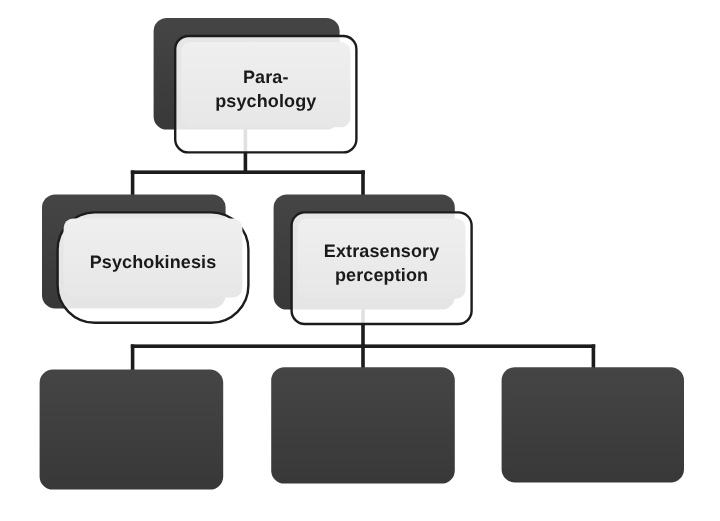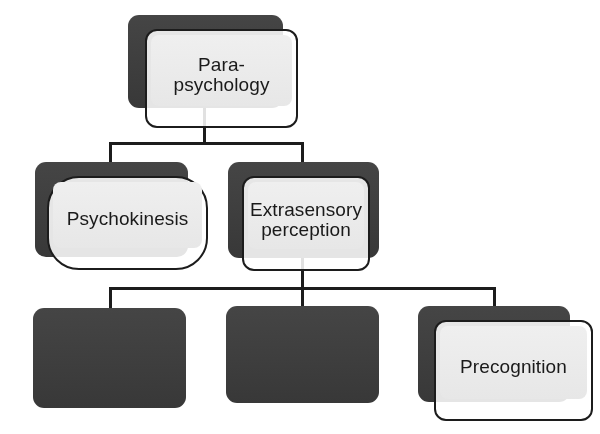--- a/index.html
+++ b/index.html
@@ -44,22 +44,22 @@
     background: linear-gradient(180deg, var(--panel_light, #efefef) 0%, var(--panel_dark, #e7e7e7) 100%);
   }
   .label {
     position: absolute;
     inset: 0;
     display: flex;
     align-items: center;
     justify-content: center;
     text-align: center;
     padding-bottom: 8px;
-    font-weight: normal;
-    font-size: 19px;
+    font-weight: bold;
+    font-size: 15px;
     line-height: 20px;
     letter-spacing: 0.1px;
     color: var(--text, #1a1a1a);
     white-space: pre-line;
   }
 </style>
 </head>
 <body>
 
 <div class="canvas">
@@ -82,29 +82,25 @@
 psychology</div>
   </div>
 
   <div class="shadow" style="left:35px; top:162px; width:153px; height:95px;"></div>
   <div class="box" style="left:47px; top:176px; width:161px; height:94px;border-radius:32px;">
     <div class="panel"></div>
     <div class="label">Psychokinesis</div>
   </div>
 
   <div class="shadow" style="left:228px; top:162px; width:151px; height:96px;"></div>
-  <div class="box" style="left:242px; top:176px; width:128px; height:95px;padding-left:32px;">
+  <div class="box" style="left:242px; top:176px; width:152px; height:95px;padding-left:32px;">
     <div class="panel"></div>
     <div class="label">Extrasensory
 perception</div>
   </div>
 
   <div class="shadow" style="left:33px; top:308px; width:153px; height:100px;"></div>
 
   <div class="shadow" style="left:226px; top:306px; width:153px; height:97px;"></div>
 
   <div class="shadow" style="left:418px; top:306px; width:152px; height:96px;"></div>
-  <div class="box" style="left:434px; top:320px; width:159px; height:101px;">
-    <div class="panel"></div>
-    <div class="label">Precognition</div>
-  </div>
 
 </div>
 
 </body></html>

